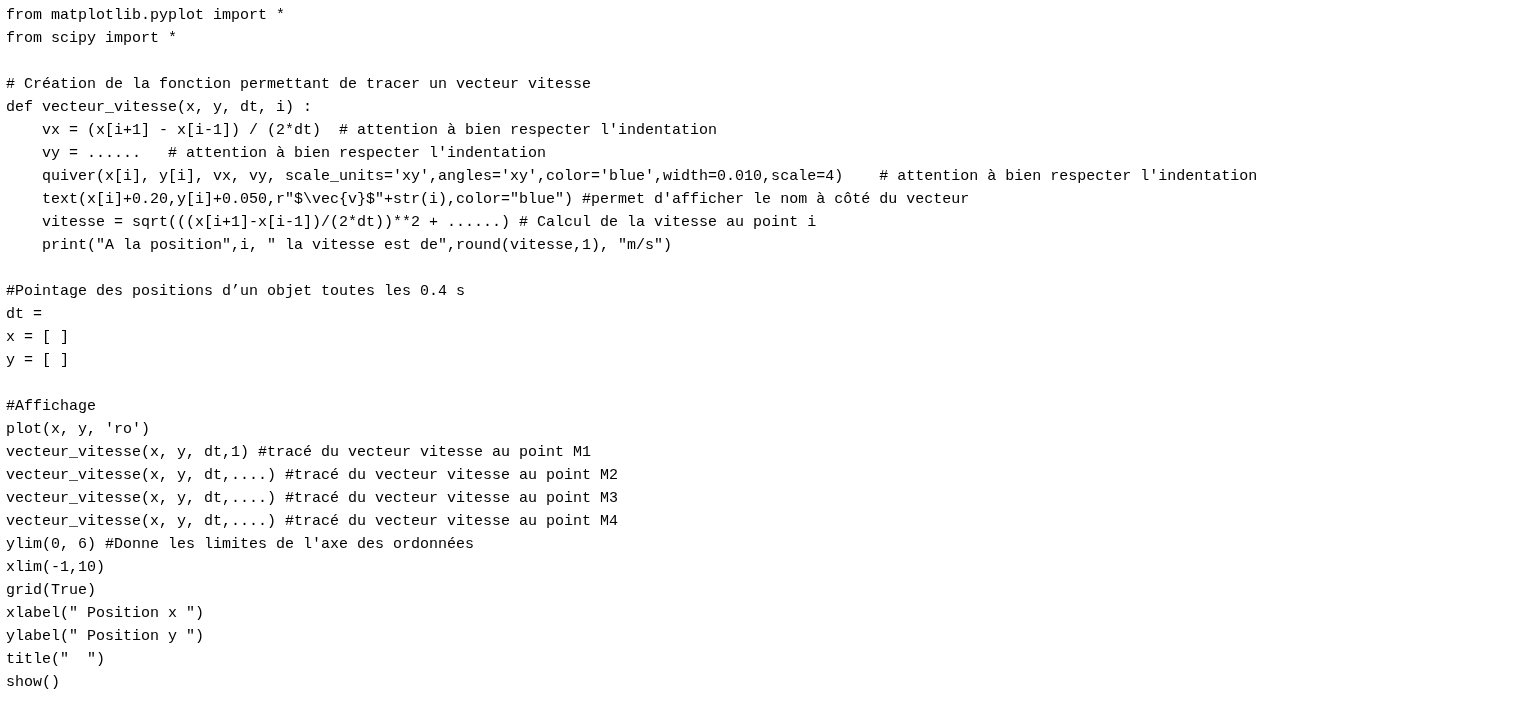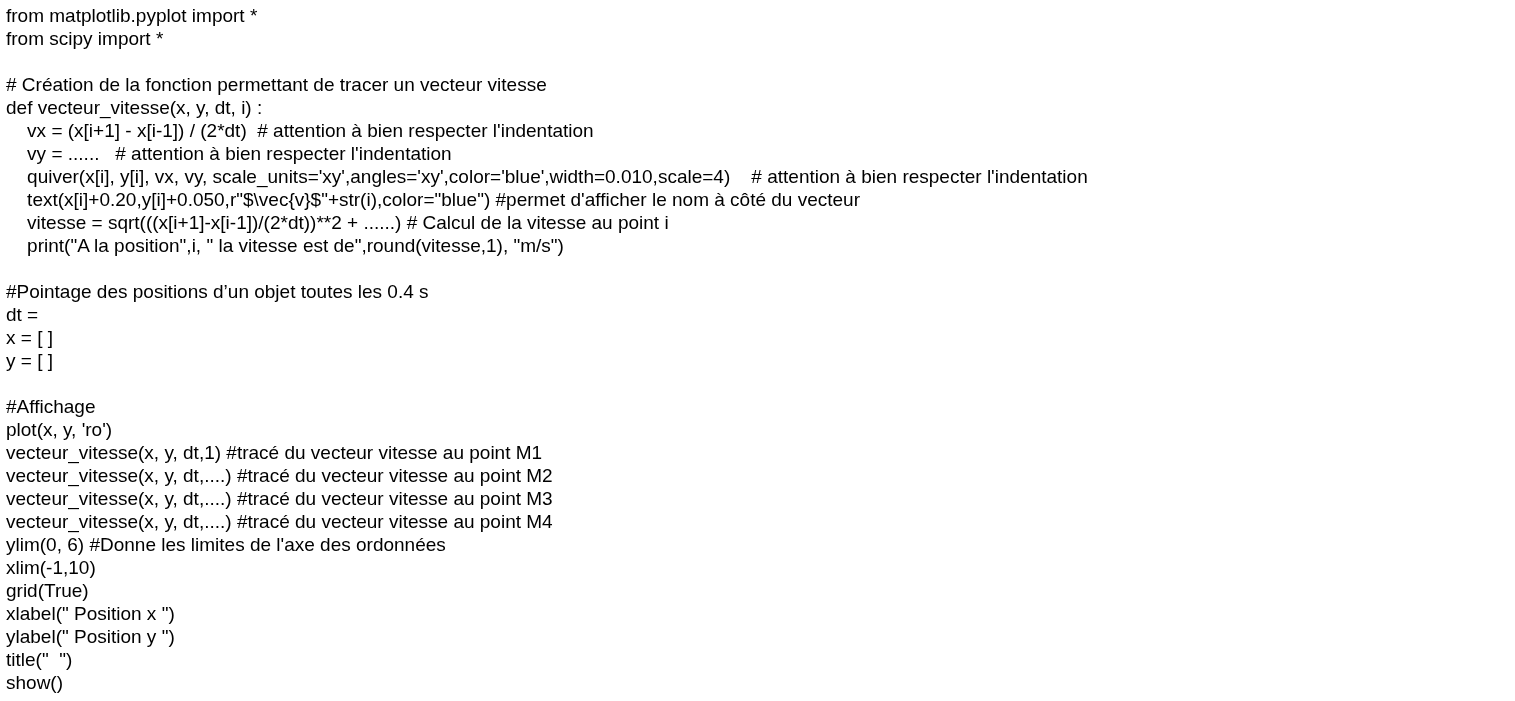--- a/index.html
+++ b/index.html
@@ -8,22 +8,22 @@
     background: #ffffff;
   }
   body {
     width: 1515px;
     height: 701px;
     overflow: hidden;
     font-family: "DejaVu Sans Mono", monospace;
   }
   #code-listing {
     padding: 4px 0 0 6px;
-    font-family: Liberation Sans, sans-serif;
-    font-size: 19px;
+    font-family: Liberation Mono, monospace;
+    font-size: 15px;
     line-height: 23px;
     color: #000000;
     white-space: pre;
     letter-spacing: 0px;
   }
   .code-line {
     white-space: pre;
     min-height: 23px;
   }
 </style>

